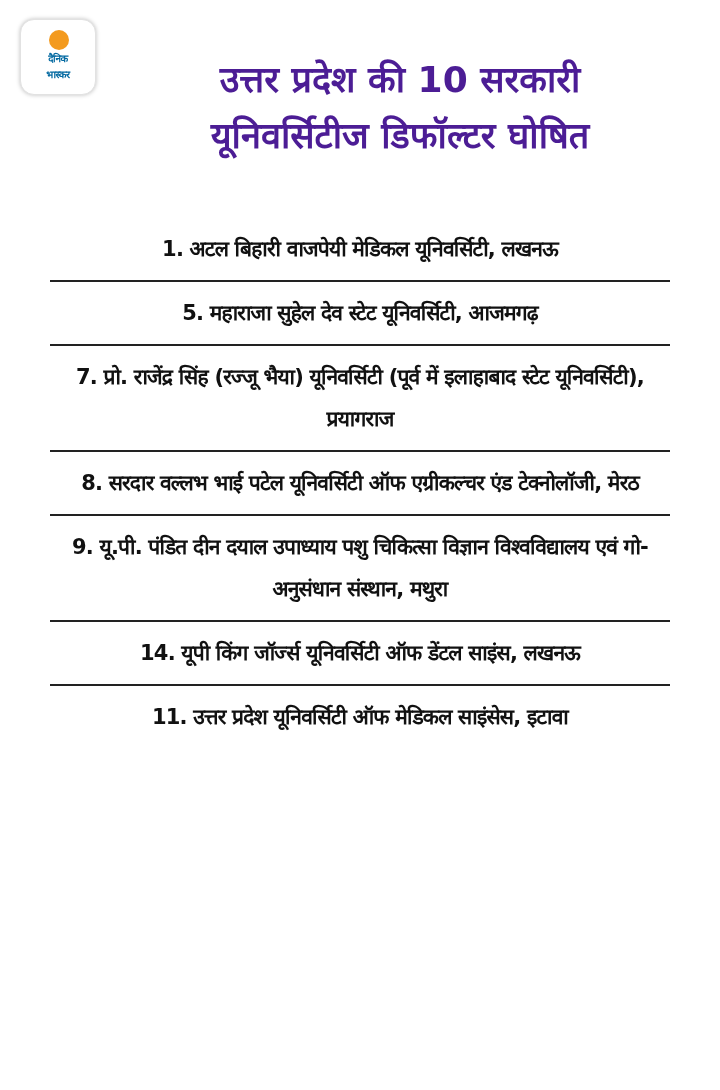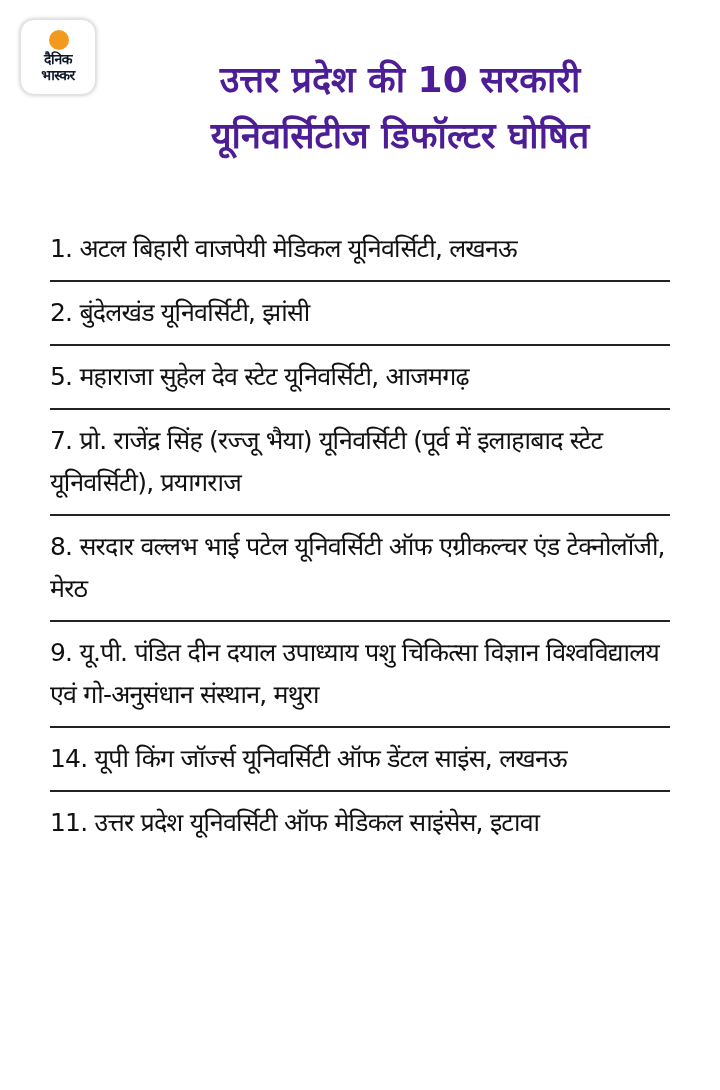--- a/index.html
+++ b/index.html
@@ -1,42 +1,41 @@
 <!DOCTYPE html>
 <html><head>
 <meta charset="utf-8">
 <style>
   html, body { margin:0; padding:0; background:#ffffff; }
   body { width:720px; height:1090px; position:relative; overflow:hidden; font-family:"DejaVu Sans", sans-serif; color:#111; }
   .logo { position:absolute; left:20px; top:19px; width:76px; height:76px; border-radius:14px; background:#fff; box-shadow:0 0 4px rgba(0,0,0,0.25); border:1px solid #e2e2e2; box-sizing:border-box; }
   .logo-sun { position:absolute; left:28px; top:10px; width:20px; height:20px; border-radius:50%; background:#f39a1e; }
-  .logo-text { position:absolute; left:0; right:0; top:31px; text-align:center; font-weight:bold; font-size:14px; line-height:16px; color:#0f172a; letter-spacing:-0.5px; }
+  .logo-text { position:absolute; left:0; right:0; top:31px; text-align:center; font-weight:bold; font-size:10px; line-height:16px; color:#0369a1; letter-spacing:-0.5px; }
   .title { position:absolute; left:110px; top:52px; width:580px; text-align:center; font-weight:bold; font-size:36px; line-height:56px; color:#4c1d95; }
   .list { position:absolute; left:50px; top:218px; width:620px; }
-  .item { text-align:left; font-size:25px; line-height:42px; color:#111; padding:10px 0 10px; border-bottom:2px solid #222; letter-spacing:-0.8px; }
+  .item { text-align:center; font-size:21px; line-height:42px; color:#111; padding:10px 0 10px; border-bottom:2px solid #222; letter-spacing:-0.8px;font-weight:bold; }
   .item:last-child { border-bottom:none; }
 </style>
 </head>
 <body>
 
 <div class="logo">
   <div class="logo-sun"></div>
   <div class="logo-text">
     <div>दैनिक</div>
     <div>भास्कर</div>
   </div>
 </div>
 
 <div class="title">
   <div>उत्तर प्रदेश की 10 सरकारी</div>
   <div>यूनिवर्सिटीज डिफॉल्टर घोषित</div>
 </div>
 
 <div class="list">
   <div class="item">1. अटल बिहारी वाजपेयी मेडिकल यूनिवर्सिटी, लखनऊ</div>
-  <div class="item">2. बुंदेलखंड यूनिवर्सिटी, झांसी</div>
   <div class="item">5. महाराजा सुहेल देव स्टेट यूनिवर्सिटी, आजमगढ़</div>
   <div class="item">7. प्रो. राजेंद्र सिंह (रज्जू भैया) यूनिवर्सिटी (पूर्व में इलाहाबाद स्टेट यूनिवर्सिटी), प्रयागराज</div>
   <div class="item">8. सरदार वल्लभ भाई पटेल यूनिवर्सिटी ऑफ एग्रीकल्चर एंड टेक्नोलॉजी, मेरठ</div>
   <div class="item">9. यू.पी. पंडित दीन दयाल उपाध्याय पशु चिकित्सा विज्ञान विश्वविद्यालय एवं गो-अनुसंधान संस्थान, मथुरा</div>
   <div class="item">14. यूपी किंग जॉर्ज्स यूनिवर्सिटी ऑफ डेंटल साइंस, लखनऊ</div>
   <div class="item">11. उत्तर प्रदेश यूनिवर्सिटी ऑफ मेडिकल साइंसेस, इटावा</div>
 </div>
 
 </body></html>

